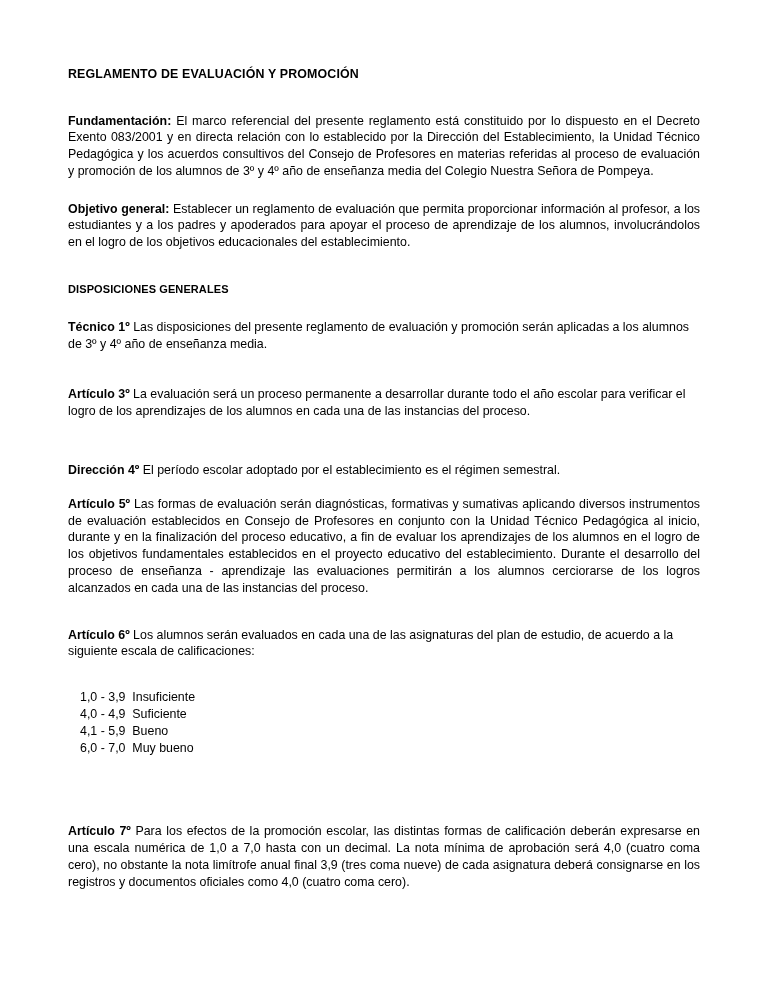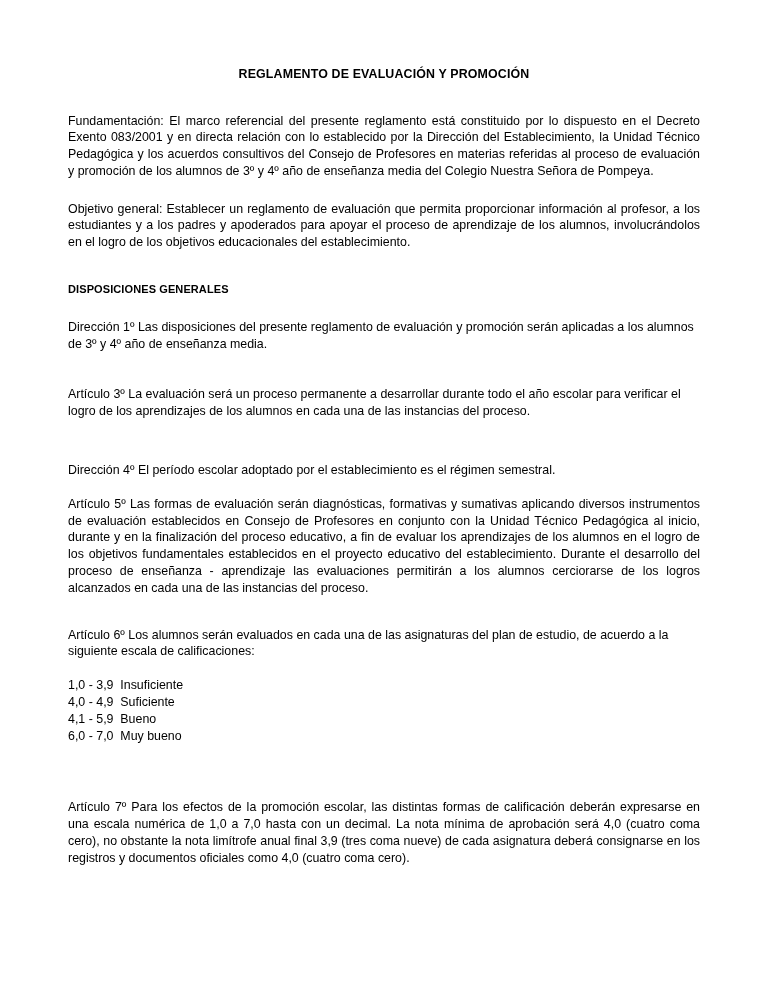--- a/index.html
+++ b/index.html
@@ -17,56 +17,56 @@
   .page {
     position: relative;
     width: 768px;
     height: 994px;
     background: #ffffff;
     box-sizing: border-box;
     padding: 66px 68px 0 68px;
     overflow: hidden;
   }
   .doc-title {
-    text-align: center;
+    text-align: left;
     font-weight: bold;
     font-size: 12.4px;
     line-height: 16.5px;
     letter-spacing: 0.15px;
     margin: 0;
   }
   .doc-title .tline { display: block; white-space: pre; }
 
   p.para {
     font-size: 12.4px;
     line-height: 16.8px;
     margin: 0;
   }
   .justified { text-align: justify; text-justify: inter-word; }
   .leftal { text-align: left; }
 
-  .b { font-weight: normal; }
+  .b { font-weight: bold; }
 
   .gap-xl { height: 30px; }
   .gap-lg { height: 21px; }
   .gap-md { height: 17px; }
   .gap-huge { height: 55px; }
 
   h2.section-head {
     font-size: 11px;
     line-height: 16.8px;
     font-weight: bold;
     margin: 0;
     letter-spacing: 0.1px;
     white-space: pre;
   }
 
   ul.scale-list {
     list-style: none;
-    margin: 0;
+    margin: 12px;
     padding: 0;
     font-size: 12.4px;
     line-height: 16.8px;
   }
   ul.scale-list li { white-space: pre; }
 </style>
 </head>
 <body>
 
 <div class="page">
@@ -82,21 +82,21 @@
   <div class="gap-lg"></div>
 
   <p class="para justified"><span class="b">Objetivo general:</span><span> Establecer un reglamento de evaluación que permita proporcionar información al profesor, a los estudiantes y a los padres y apoderados para apoyar el proceso de aprendizaje de los alumnos, involucrándolos en el logro de los objetivos educacionales del establecimiento.</span></p>
 
   <div class="gap-xl"></div>
 
   <h2 class="section-head">DISPOSICIONES GENERALES</h2>
 
   <div class="gap-lg"></div>
 
-  <p class="para leftal"><span class="b">Dirección 1º</span><span>  Las disposiciones del presente reglamento de evaluación y promoción serán aplicadas a los alumnos de 3º y 4º año de enseñanza media.</span></p>
+  <p class="para leftal"><span class="b">Técnico 1º</span><span>  Las disposiciones del presente reglamento de evaluación y promoción serán aplicadas a los alumnos de 3º y 4º año de enseñanza media.</span></p>
 
   <div class="gap-md"></div>
 
 
   <div class="gap-md"></div>
 
   <p class="para leftal"><span class="b">Artículo 3º</span><span>  La evaluación será un proceso permanente a desarrollar durante todo el año escolar para verificar el logro de los aprendizajes de los alumnos en cada una de las instancias del proceso.</span></p>
 
   <div class="gap-lg"></div>
 

